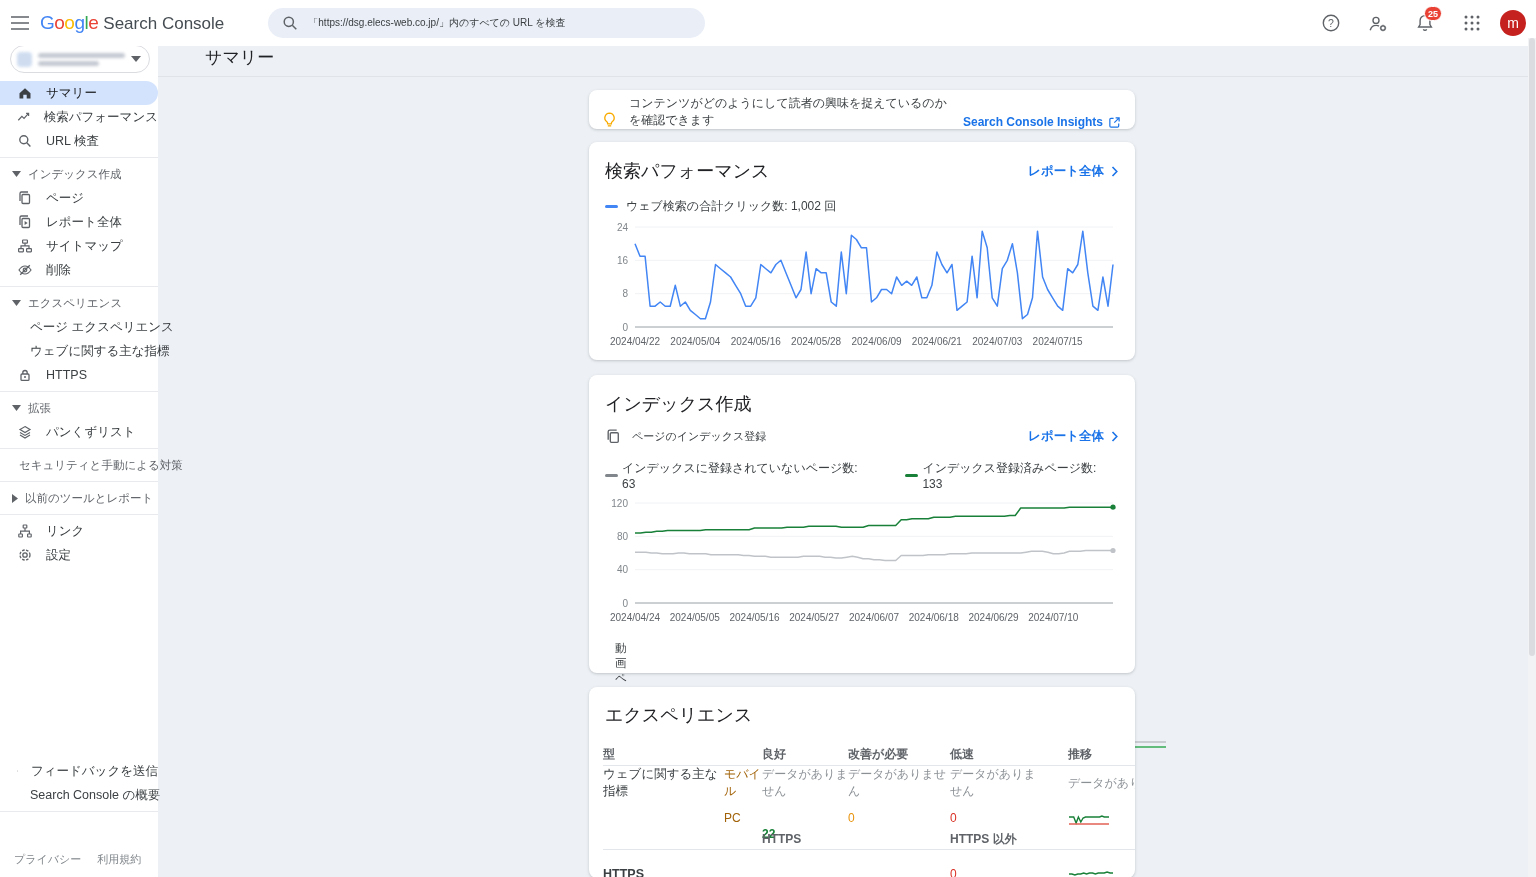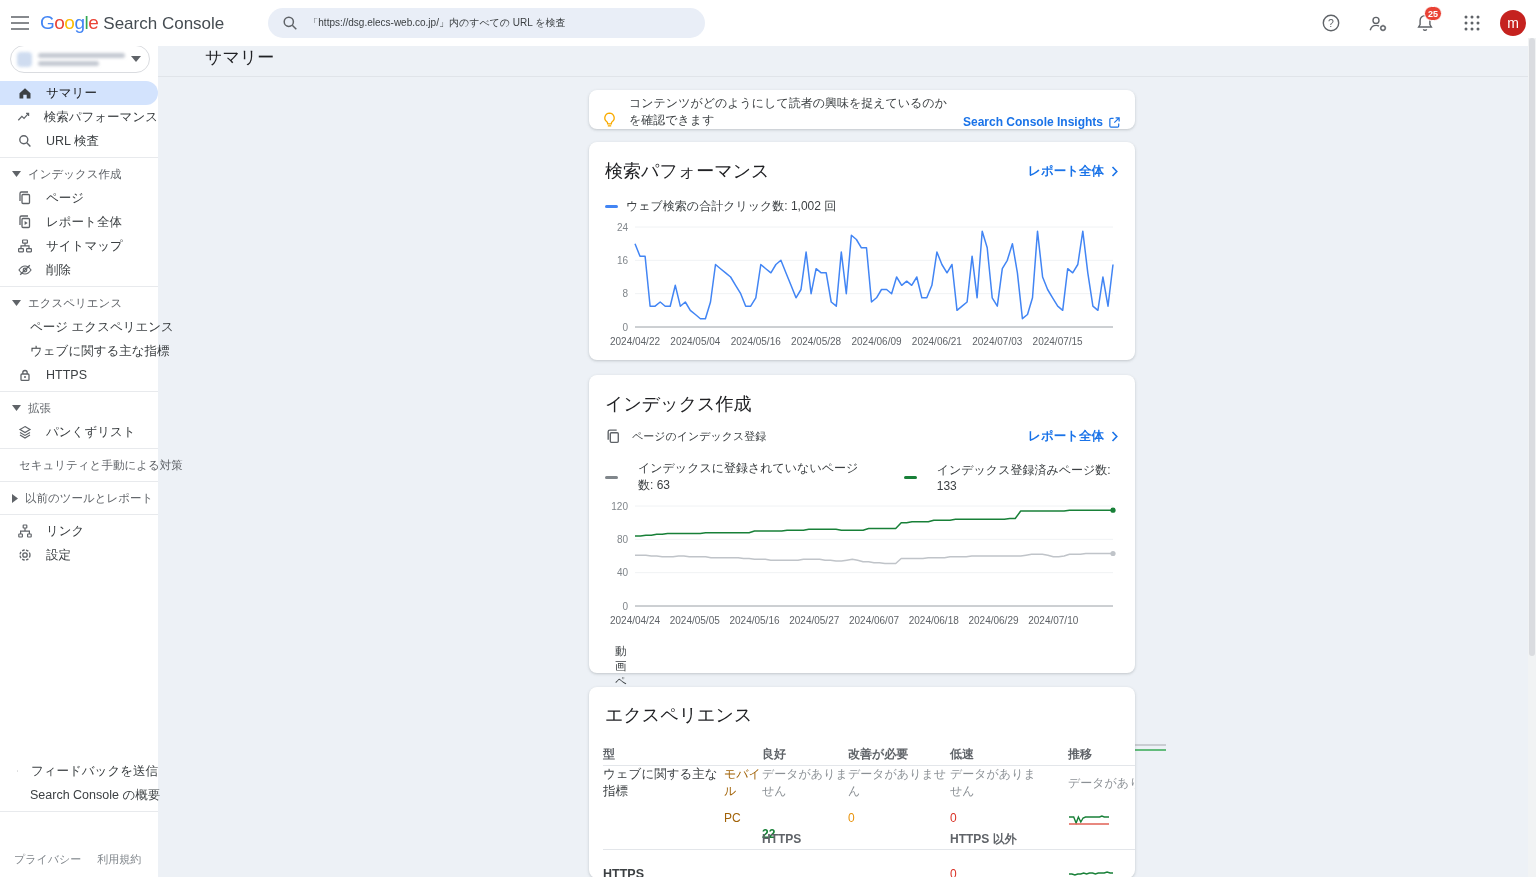--- a/index.html
+++ b/index.html
@@ -55,21 +55,21 @@
   .banner { margin-top:13px; height:39px; display:flex; align-items:flex-end; padding:0 14px 0 12px; gap:11px; }
   .banner-text { flex:1; font-size:12px; color:#3c4043; }
   .banner-link { display:flex; align-items:center; gap:5px; color:#1a73e8; font-size:12px;
     font-weight:600; cursor:pointer; white-space:nowrap; }
 
   .card-head { display:flex; align-items:center; justify-content:space-between; padding:17px 16px 0; }
   .card-head h2 { font-size:18px; font-weight:400; color:#202124; }
   .report-link { display:flex; align-items:center; gap:7px; color:#1a73e8; font-size:12.5px;
     font-weight:600; cursor:pointer; white-space:nowrap;justify-content:center; }
   .legend-row { display:flex; align-items:center; gap:8px; padding:15px 16px 0; font-size:12px; color:#3c4043; }
-  .legend-group { display:flex; align-items:center; gap:20px; }
+  .legend-group { display:flex; align-items:center; gap:4px; }
   .legend-group + .legend-group { margin-left:24px; }
   .dash { width:13px; height:3px; border-radius:1.5px; flex:none; }
   .chart-box { margin:6px 16px 0; }
 
   .perf-card { margin-top:13px; height:218px; }
   .index-card { margin-top:15px; height:298px; }
   .subtitle-row { display:flex; align-items:center; gap:10px; padding:12px 16px 0; }
   .subtitle-row .sub-label { font-size:11px; color:#3c4043; }
   .subtitle-row .report-link { margin-left:auto; }
   .video-row { display:flex; align-items:center; margin:14px 16px 0; }

